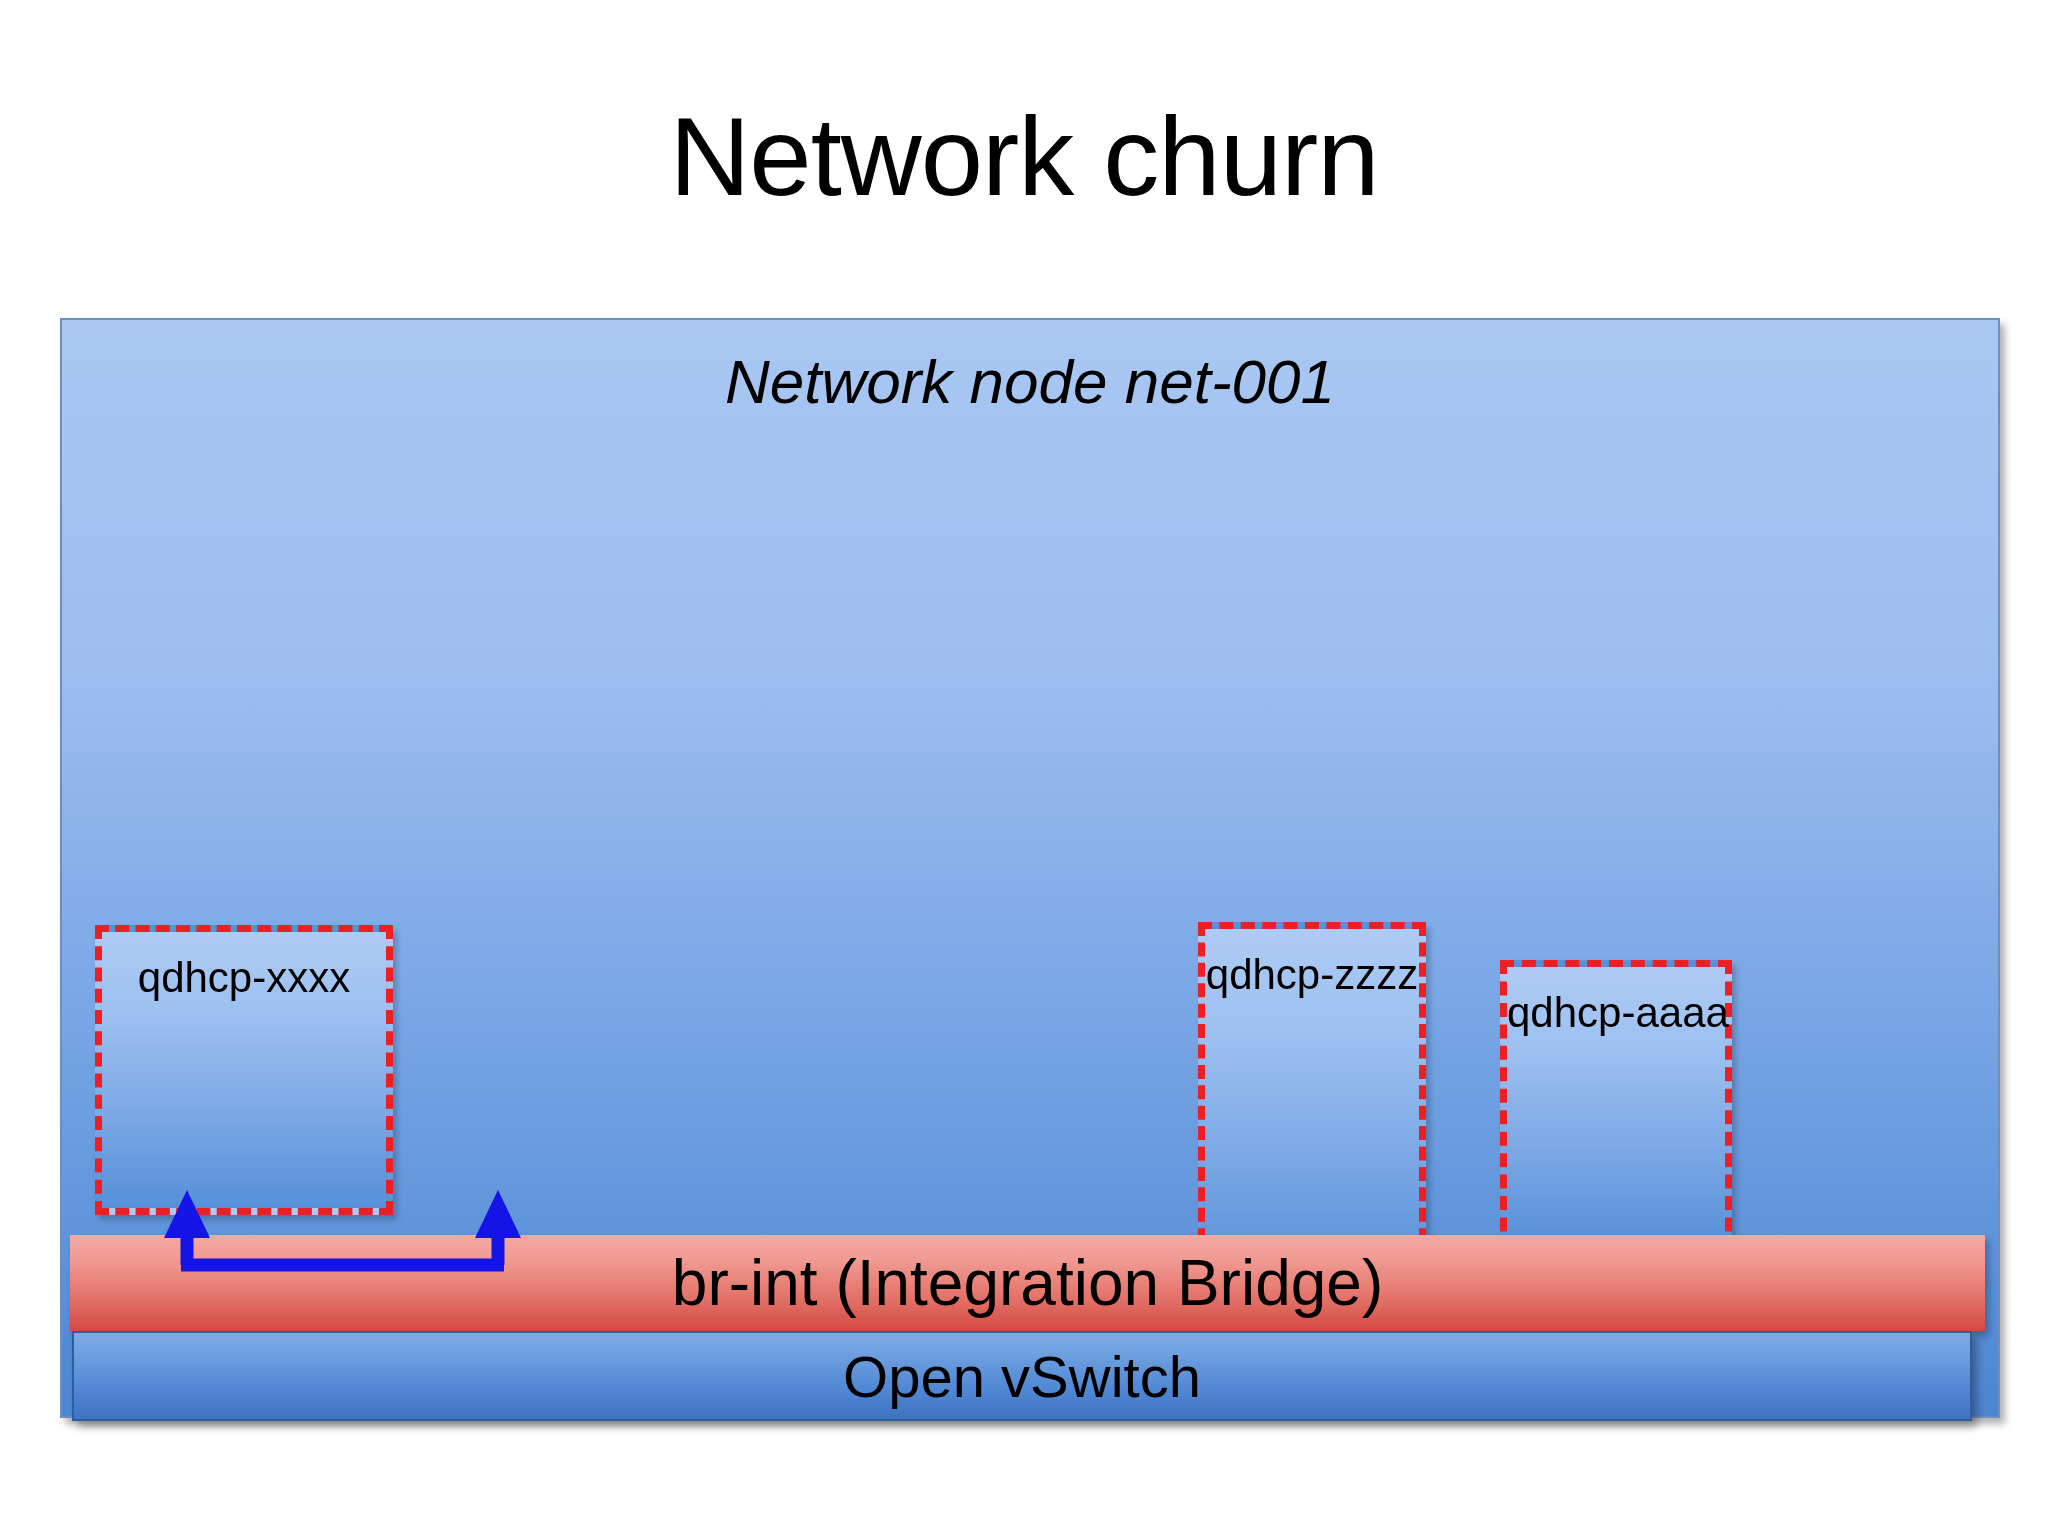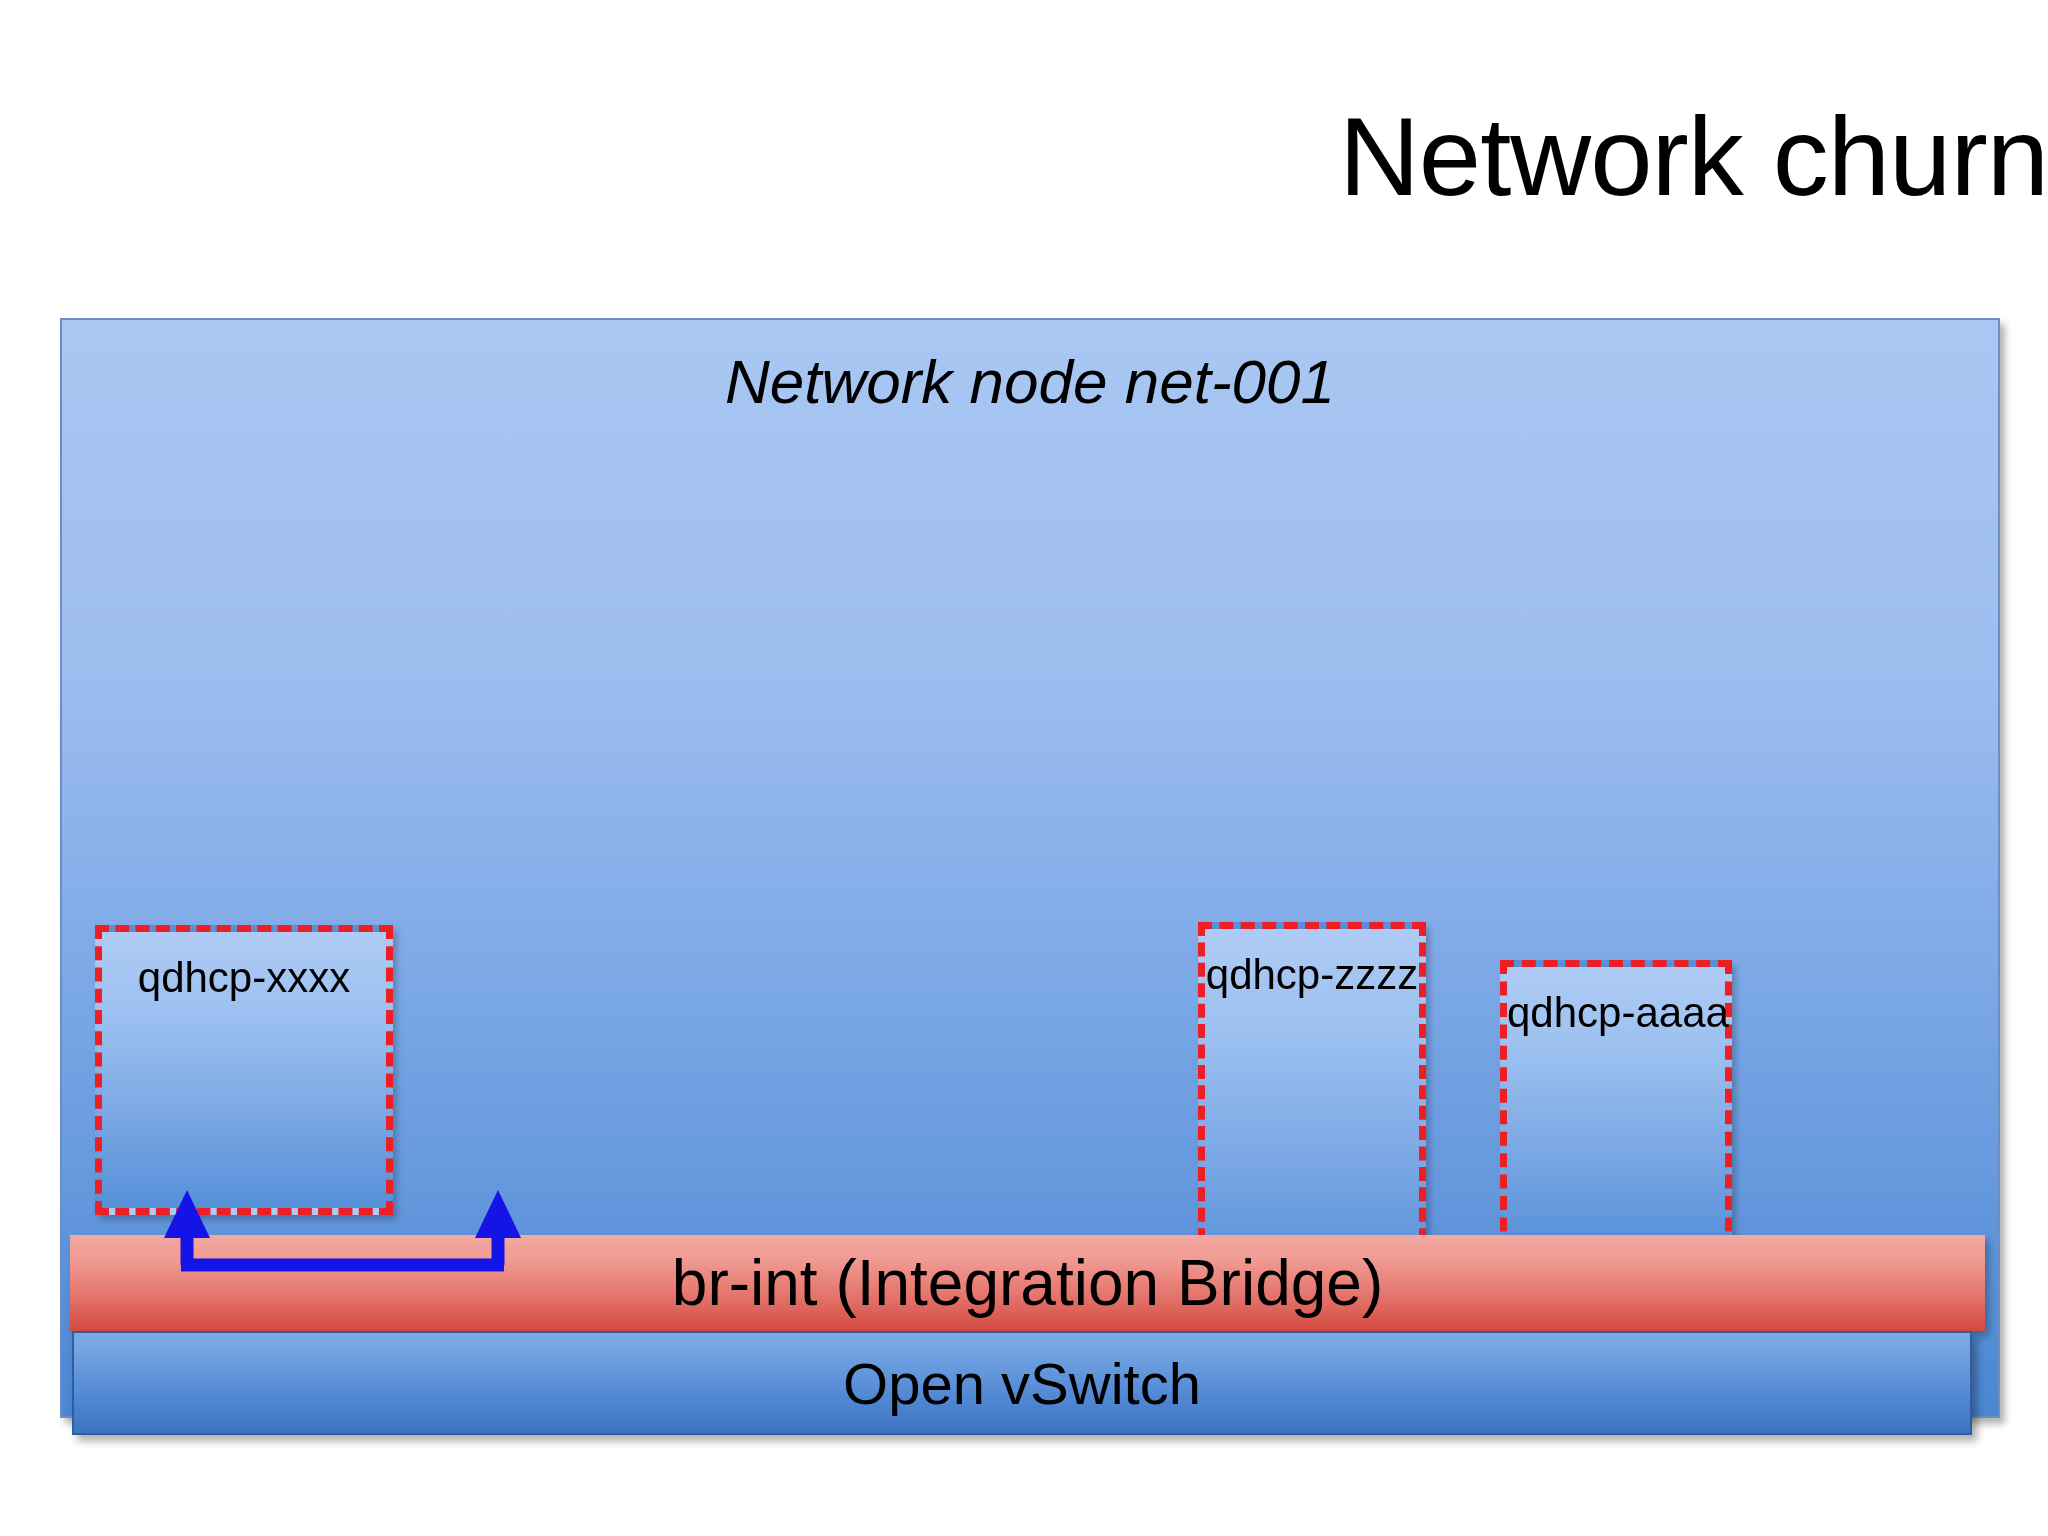--- a/index.html
+++ b/index.html
@@ -15,21 +15,21 @@
     font-family: "Liberation Sans", sans-serif;
     color: #000000;
   }
 
   
   .slide-title {
     position: absolute;
     left: 0;
     top: 95px;
     width: 2048px;
-    text-align: right;
+    text-align: center;
     font-size: 112px;
     font-weight: 400;
     line-height: 1.1;
     letter-spacing: -1px;
     color: #000000;
     white-space: nowrap;
   }
 
   
   .node-panel {
@@ -118,21 +118,21 @@
     color: #000000;
     white-space: nowrap;
   }
 
   
   .ovs-bar {
     position: absolute;
     left: 72px;
     top: 1331px;
     width: 1900px;
-    height: 104px;
+    height: 90px;
     background: linear-gradient(to bottom, #7eaae4 0%, #6ea0e0 24%, #4d85d2 70%, #3d74c2 100%);
     border: 2px solid #2f5d9e;
     box-shadow: 5px 6px 8px rgba(0,0,0,0.32);
     display: flex;
     align-items: center;
     justify-content: center;
     box-sizing: border-box;
     text-align: center;
   }
   .ovs-label {

